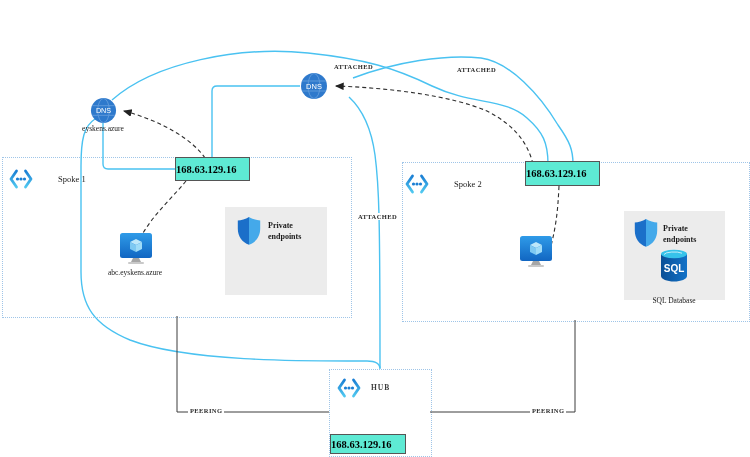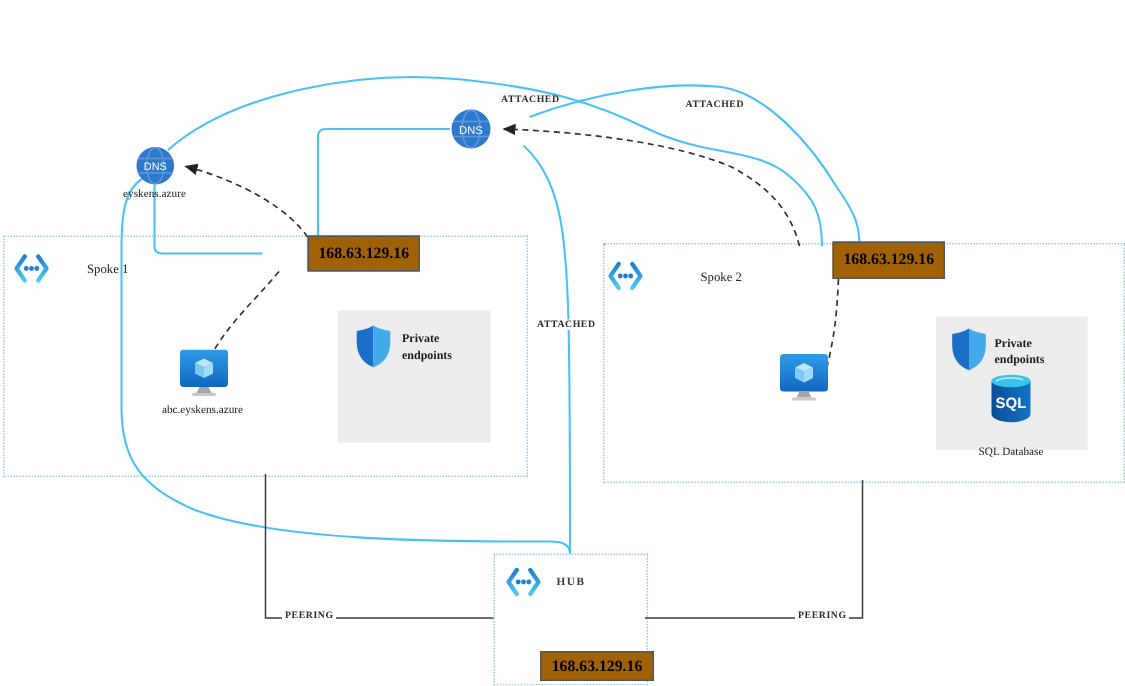--- a/index.html
+++ b/index.html
@@ -1,22 +1,22 @@
 <!DOCTYPE html>
 <html><head>
 <meta charset="utf-8">
 <style>
   html,body{margin:0;padding:0;background:#fff;}
   #canvas{position:relative;width:750px;height:457px;background:#ffffff;overflow:hidden;
           font-family:"Liberation Serif",serif;color:#1a1a1a;}
   .dotted-box{position:absolute;border:1px dotted #9FC5E8;background:#ffffff;z-index:1;}
   .gray-box{position:absolute;background:#ECECEC;z-index:1;}
-  .yellow-box{position:absolute;background:#a16207;border:1px solid #555;z-index:3;
-              display:flex;align-items:center;justify-content:center;
-              font-weight:bold;font-size:10.5px;color:#000;margin-left:30px;}
+  .yellow-box{position:absolute;background:#5eead4;border:1px solid #555;z-index:3;
+              display:flex;align-items:center;
+              font-weight:bold;font-size:10.5px;color:#000;}
   .title-label{position:absolute;font-size:8.5px;color:#222;z-index:4;}
   .small-label{position:absolute;font-size:7.5px;color:#1a1a1a;text-align:center;line-height:10px;z-index:4;}
   .caps-label{position:absolute;font-size:6.5px;font-weight:bold;letter-spacing:0.4px;color:#2b2b2b;z-index:5;}
   .caps-bg{background:#ffffff;padding:0 2px;}
   .hub-label{position:absolute;font-size:7.5px;font-weight:bold;letter-spacing:1px;color:#3c3c3c;z-index:4;}
   .ep-label{position:absolute;font-size:8px;color:#1a1a1a;line-height:11px;z-index:4;font-weight:bold;}
   svg.lines{position:absolute;left:0;top:0;z-index:2;}
   .icon{position:absolute;z-index:4;}
 </style>
 </head>
@@ -124,21 +124,21 @@
             <stop offset="1" stop-color="#50C8F0"></stop>
           </linearGradient>
         </defs>
       <path d="M7.5,3 L2,11 L7.5,19" fill="none" stroke="url(#vg2)" stroke-width="2.8" stroke-linecap="round" stroke-linejoin="round"></path>
       <path d="M16.5,3 L22,11 L16.5,19" fill="none" stroke="url(#vg2)" stroke-width="2.8" stroke-linecap="round" stroke-linejoin="round"></path>
       <circle cx="8.5" cy="11" r="1.6" fill="#1B7FD4"></circle>
         <circle cx="12" cy="11" r="1.6" fill="#1B7FD4"></circle>
         <circle cx="15.5" cy="11" r="1.6" fill="#1B7FD4"></circle>
     </svg>
   </div>
-  <div class="title-label" style="left:467px;top:179px;">Spoke 2</div>
+  <div class="title-label" style="left:454px;top:179px;">Spoke 2</div>
 
   <div class="icon" style="left:337px;top:377px;">
     <svg width="24" height="22" viewBox="0 0 24 22">
       <defs>
           <linearGradient id="vg3" x1="0" y1="0" x2="0" y2="1">
         <stop offset="0" stop-color="#1B7FD4"></stop>
             <stop offset="1" stop-color="#50C8F0"></stop>
           </linearGradient>
         </defs>
       <path d="M7.5,3 L2,11 L7.5,19" fill="none" stroke="url(#vg3)" stroke-width="2.8" stroke-linecap="round" stroke-linejoin="round"></path>

